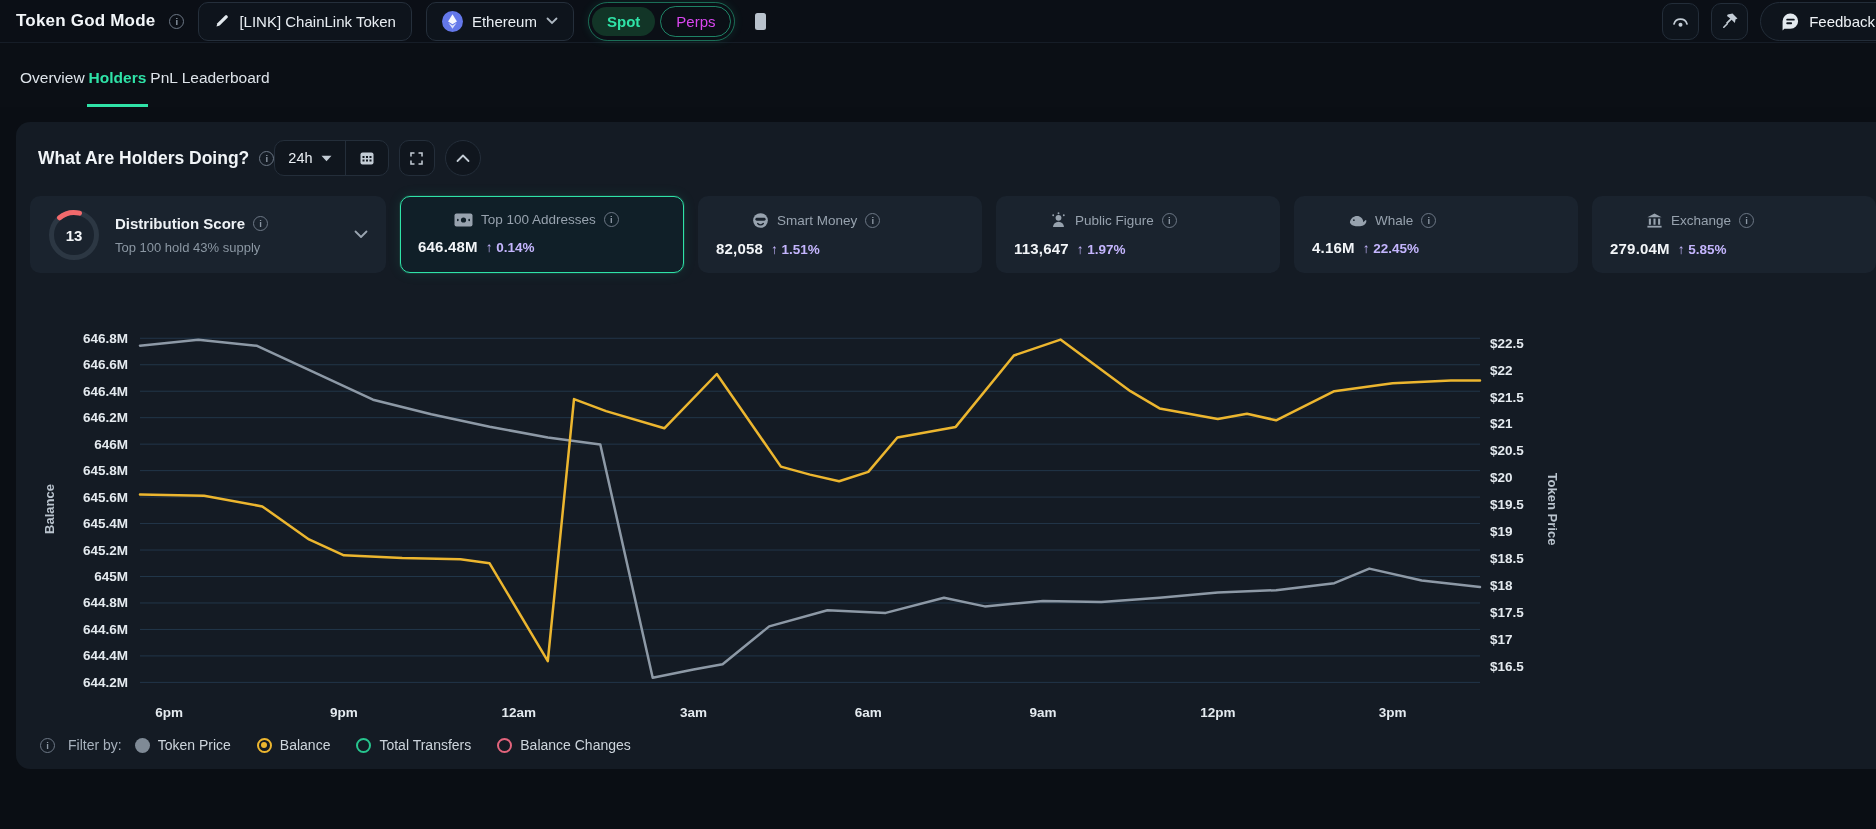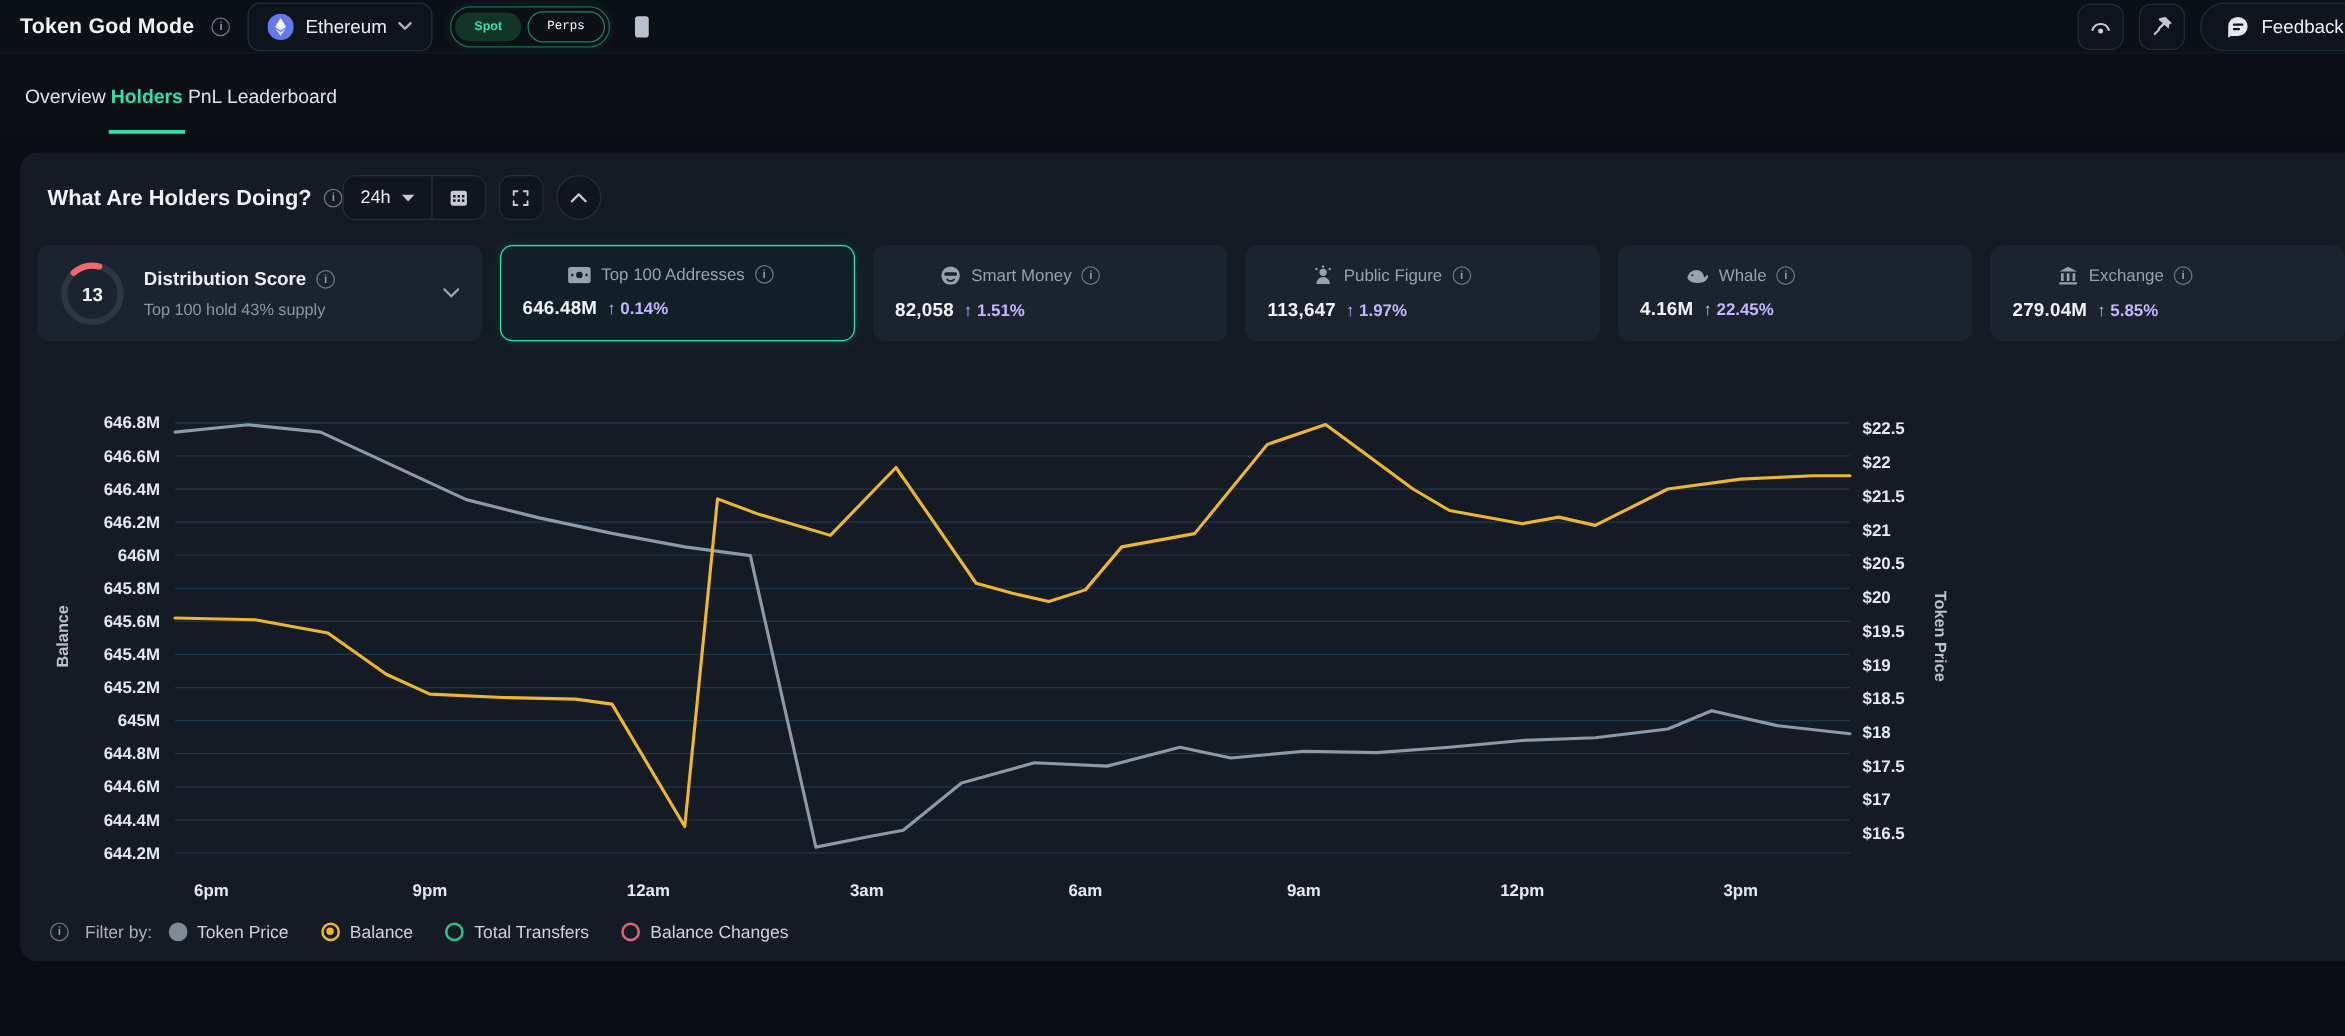--- a/index.html
+++ b/index.html
@@ -26,23 +26,23 @@
     height:39px; display:flex; align-items:center; gap:9px;
     background:#0e141c; border:1px solid #252f3b; border-radius:10px;
     padding:0 15px; color:#e9eef3; font-size:15px; cursor:pointer;
   }
   .market-toggle {
     display:flex; align-items:center; gap:5px; padding:3px;
     border:1px solid rgba(47,226,167,.45); border-radius:20px;
     box-shadow:0 0 10px rgba(47,226,167,.12);
   }
   .seg { border:none; background:transparent; border-radius:16px; padding:6px 15px;
-         font-size:10px; cursor:pointer; font-family:inherit; }
+         font-size:15px; cursor:pointer; font-family:inherit; }
   .seg.active { background:#123527; color:#2fe2a7; font-weight:700; }
-  .seg.outline { border:1px solid rgba(47,226,167,.55); color:#ffffff;font-family:Liberation Mono, monospace; }
+  .seg.outline { border:1px solid rgba(47,226,167,.55); color:#d946ef; }
   .icon { display:inline-flex; align-items:center; justify-content:center; }
   .iconbtn {
     width:37px; height:37px; border-radius:10px; border:1px solid #232d39;
     background:#0e141c; display:flex; align-items:center; justify-content:center; cursor:pointer;
   }
   .tb-right { display:flex; align-items:center; gap:12px; margin-right:-36px; }
   .feedback {
     height:39px; display:flex; align-items:center; gap:9px; padding:0 20px;
     border:1px solid #232d39; border-radius:20px; background:#0e141c;
     color:#eef2f6; font-size:15px; cursor:pointer; font-family:inherit;
@@ -110,20 +110,28 @@
   .dot.ring-pink { border:2px solid #e2647c; }
 </style>
 </head>
 <body>
 
 <header class="topbar">
   <div class="tb-left">
     <span class="app-title">Token God Mode</span>
     <span class="info">i</span>
 
+    <button class="pill">
+      <span class="icon">
+        <svg width="16" height="16" viewBox="0 0 16 16">
+            <path d="M2.5 13.5l.9-3.2 7.8-7.8a1.3 1.3 0 0 1 1.8 0l.5.5a1.3 1.3 0 0 1 0 1.8l-7.8 7.8-3.2.9z" fill="#e3e9ee"></path>
+          </svg>
+      </span>
+      <span>[LINK] ChainLink Token</span>
+    </button>
 
     <button class="pill">
       <span class="icon">
         <svg width="21" height="21" viewBox="0 0 20 20">
           <circle cx="10" cy="10" r="10" fill="#6478ea"></circle>
           <polygon points="10,3.2 14.2,10.1 10,12.7 5.8,10.1" fill="#ffffff" opacity="0.95"></polygon>
           <polygon points="10,13.9 14,11.3 10,17 6,11.3" fill="#ffffff" opacity="0.75"></polygon>
         </svg>
       </span>
       <span>Ethereum</span>

